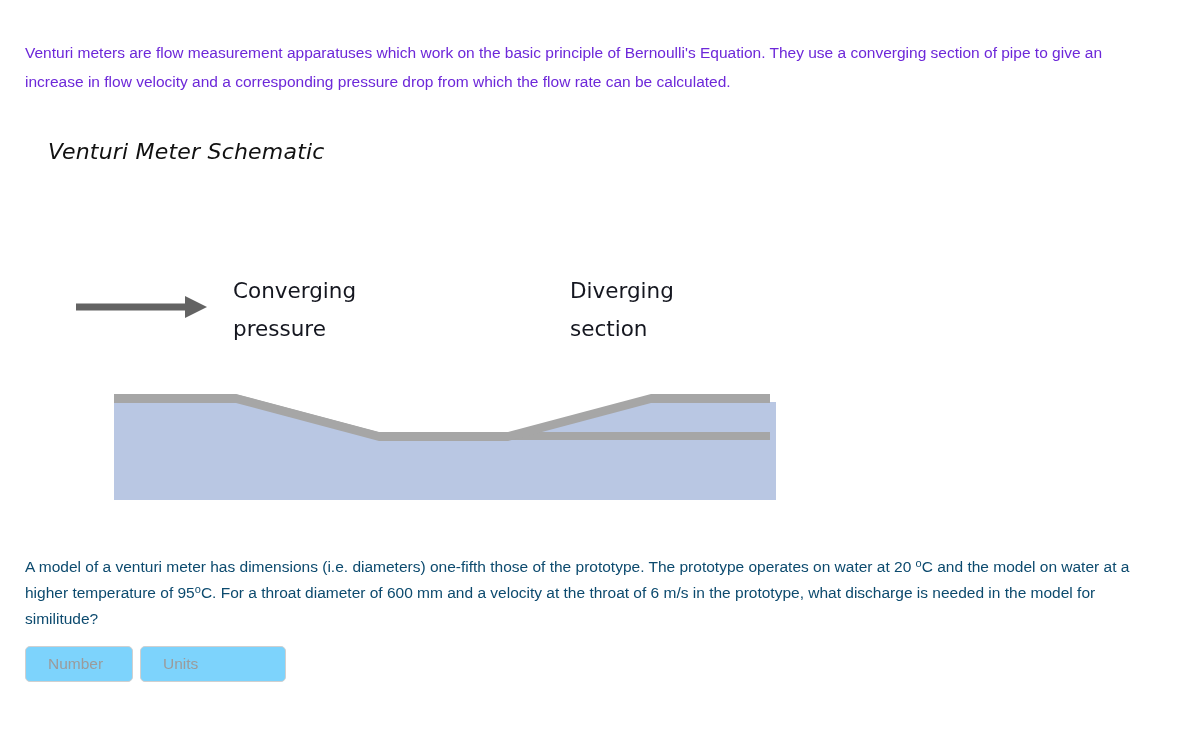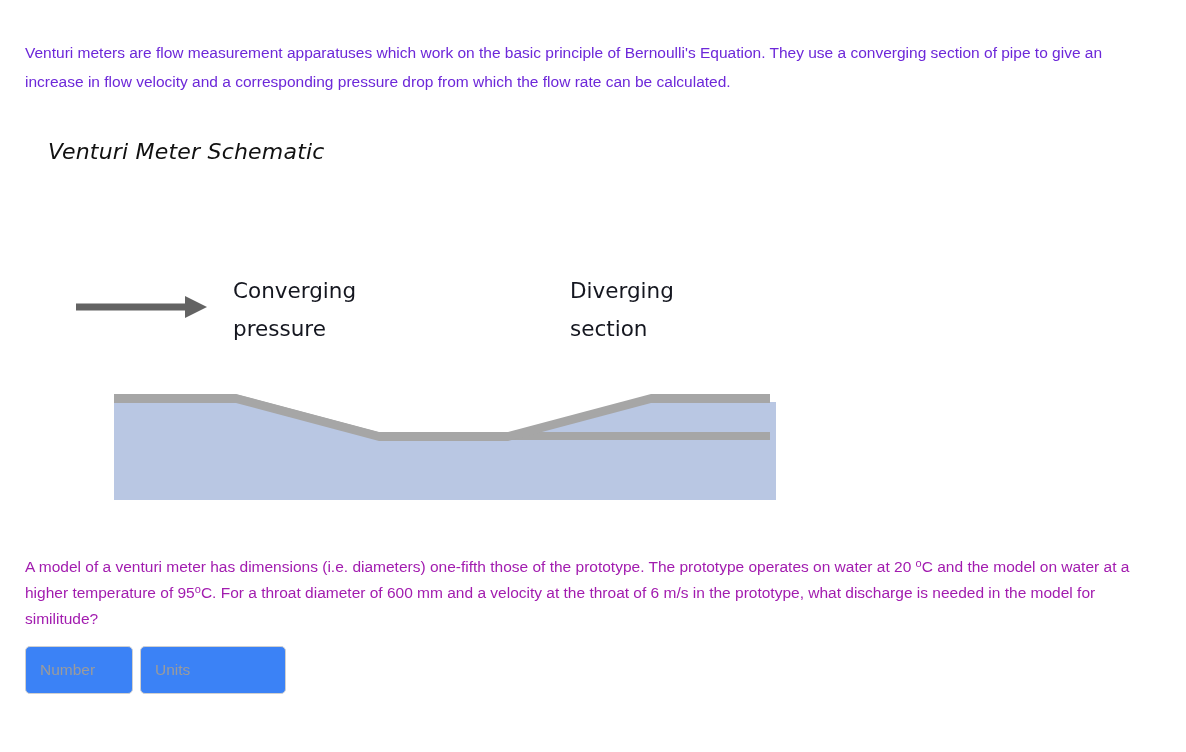--- a/index.html
+++ b/index.html
@@ -60,44 +60,44 @@
     width: 145px;
     text-align: center;
   }
   .question-paragraph {
     position: absolute;
     left: 25px;
     top: 538px;
     width: 1105px;
     font-size: 15.5px;
     line-height: 26px;
-    color: #a21caf;
+    color: #0c4a6e;
   }
   .question-paragraph sup {
     font-size: 11px;
     vertical-align: 0.42em;
     line-height: 0;
   }
   .answer-row {
     position: absolute;
     left: 25px;
     top: 646px;
     display: flex;
     gap: 7px;
   }
   .answer-input {
     box-sizing: border-box;
-    height: 48px;
+    height: 36px;
     border: 1px solid #d0d0d0;
     border-radius: 5px;
-    background: #3b82f6;
+    background: #7dd3fc;
     font-family: "Liberation Sans", sans-serif;
     font-size: 15.5px;
     color: #222222;
-    padding: 0 14px;
+    padding: 0 22px;
     outline: none;
   }
   .answer-input::placeholder {
     color: #9b9b9b;
     opacity: 1;
   }
   .input-number { width: 108px; }
   .input-units  { width: 146px; }
 </style>
 </head>

